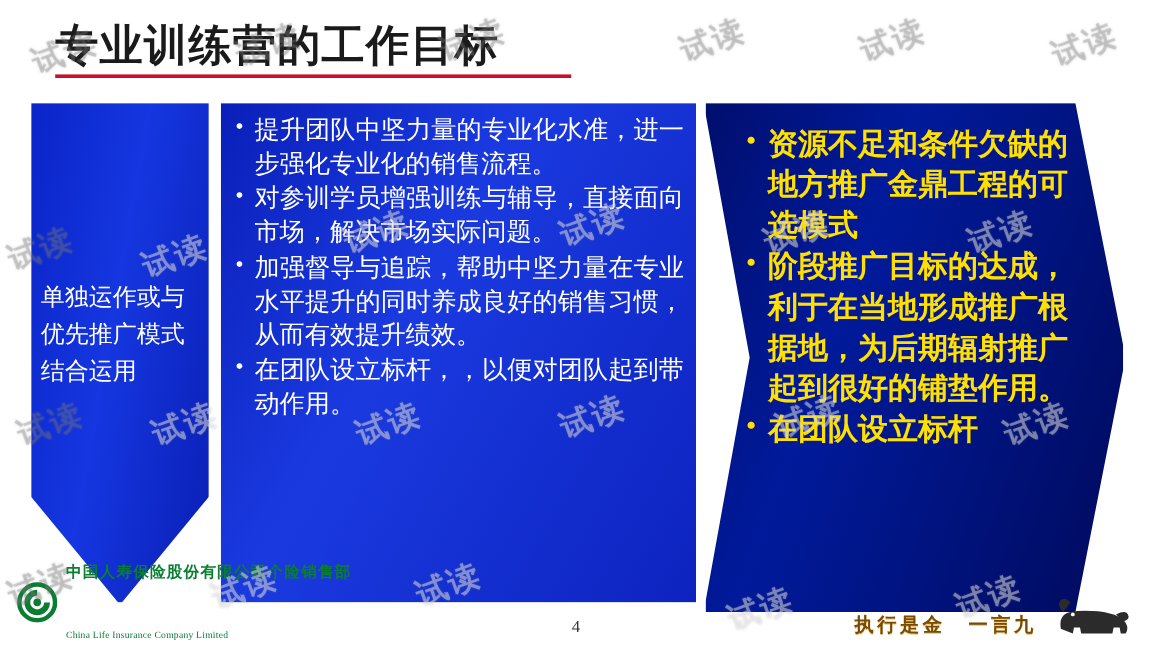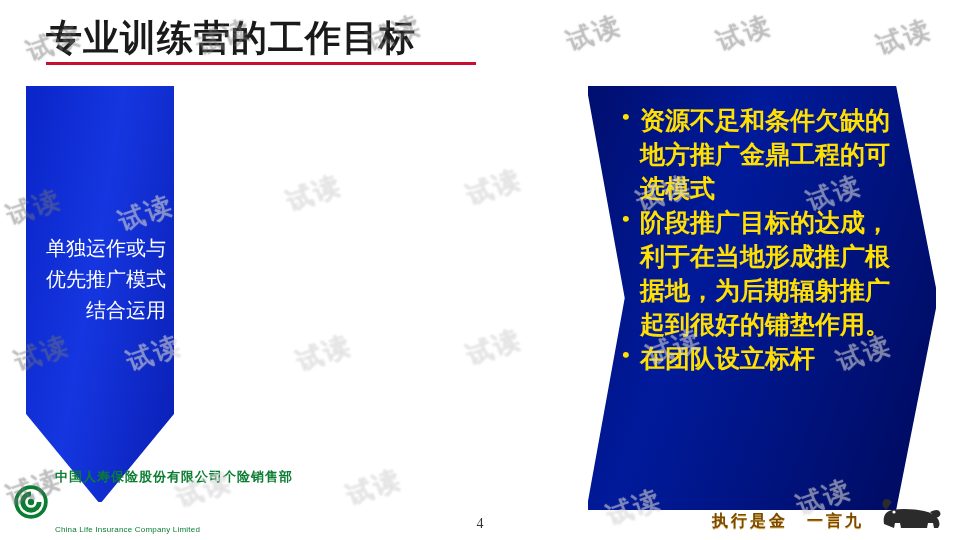--- a/index.html
+++ b/index.html
@@ -78,21 +78,21 @@
     clip-path: polygon(0 0, 100% 0, 100% 78%, 50% 100%, 0 78%);
     z-index: 12;
     display: flex;
     align-items: center;
     justify-content: center;
   }
   .left-text {
     color: #ffffff;
     font-size: 20px;
     line-height: 1.55;
-    text-align: right;
+    text-align: left;
     font-family: "Liberation Serif", serif;
     padding: 0 8px;
     margin-top: -30px;
   }
 
   
   .mid-box {
     position: absolute;
     left: 182px;
     top: 84px;
@@ -190,21 +190,21 @@
   .footer-cn {
     font-size: 13px;
     font-weight: bold;
     color: #0a7d32;
     font-family: "Liberation Serif", serif;
     letter-spacing: 1px;
   }
   .footer-en {
     font-size: 8px;
     color: #0a7d32;
-    font-family: Liberation Sans, sans-serif;
+    font-family: Liberation Serif, serif;
     letter-spacing: 0.2px;
   }
   .page-number {
     position: absolute;
     left: 0;
     right: 0;
     bottom: 8px;
     text-align: center;
     font-size: 14px;
     color: #333333;
@@ -235,20 +235,28 @@
 
 <div class="slide">
 
   <div class="title">专业训练营的工作目标</div>
   <div class="title-rule"></div>
 
   <div class="left-box">
     <div class="left-text">单独运作或与优先推广模式结合运用</div>
   </div>
 
+  <div class="mid-box">
+    <ul class="mid-list">
+      <li>提升团队中坚力量的专业化水准，进一步强化专业化的销售流程。</li>
+      <li>对参训学员增强训练与辅导，直接面向市场，解决市场实际问题。</li>
+      <li>加强督导与追踪，帮助中坚力量在专业水平提升的同时养成良好的销售习惯，从而有效提升绩效。</li>
+      <li>在团队设立标杆，，以便对团队起到带动作用。</li>
+    </ul>
+  </div>
 
   <div class="right-box">
     <ul class="right-list">
       <li>资源不足和条件欠缺的地方推广金鼎工程的可选模式</li>
       <li>阶段推广目标的达成，利于在当地形成推广根据地，为后期辐射推广起到很好的铺垫作用。</li>
       <li>在团队设立标杆</li>
     </ul>
   </div>
 
   <div class="watermark-layer">

